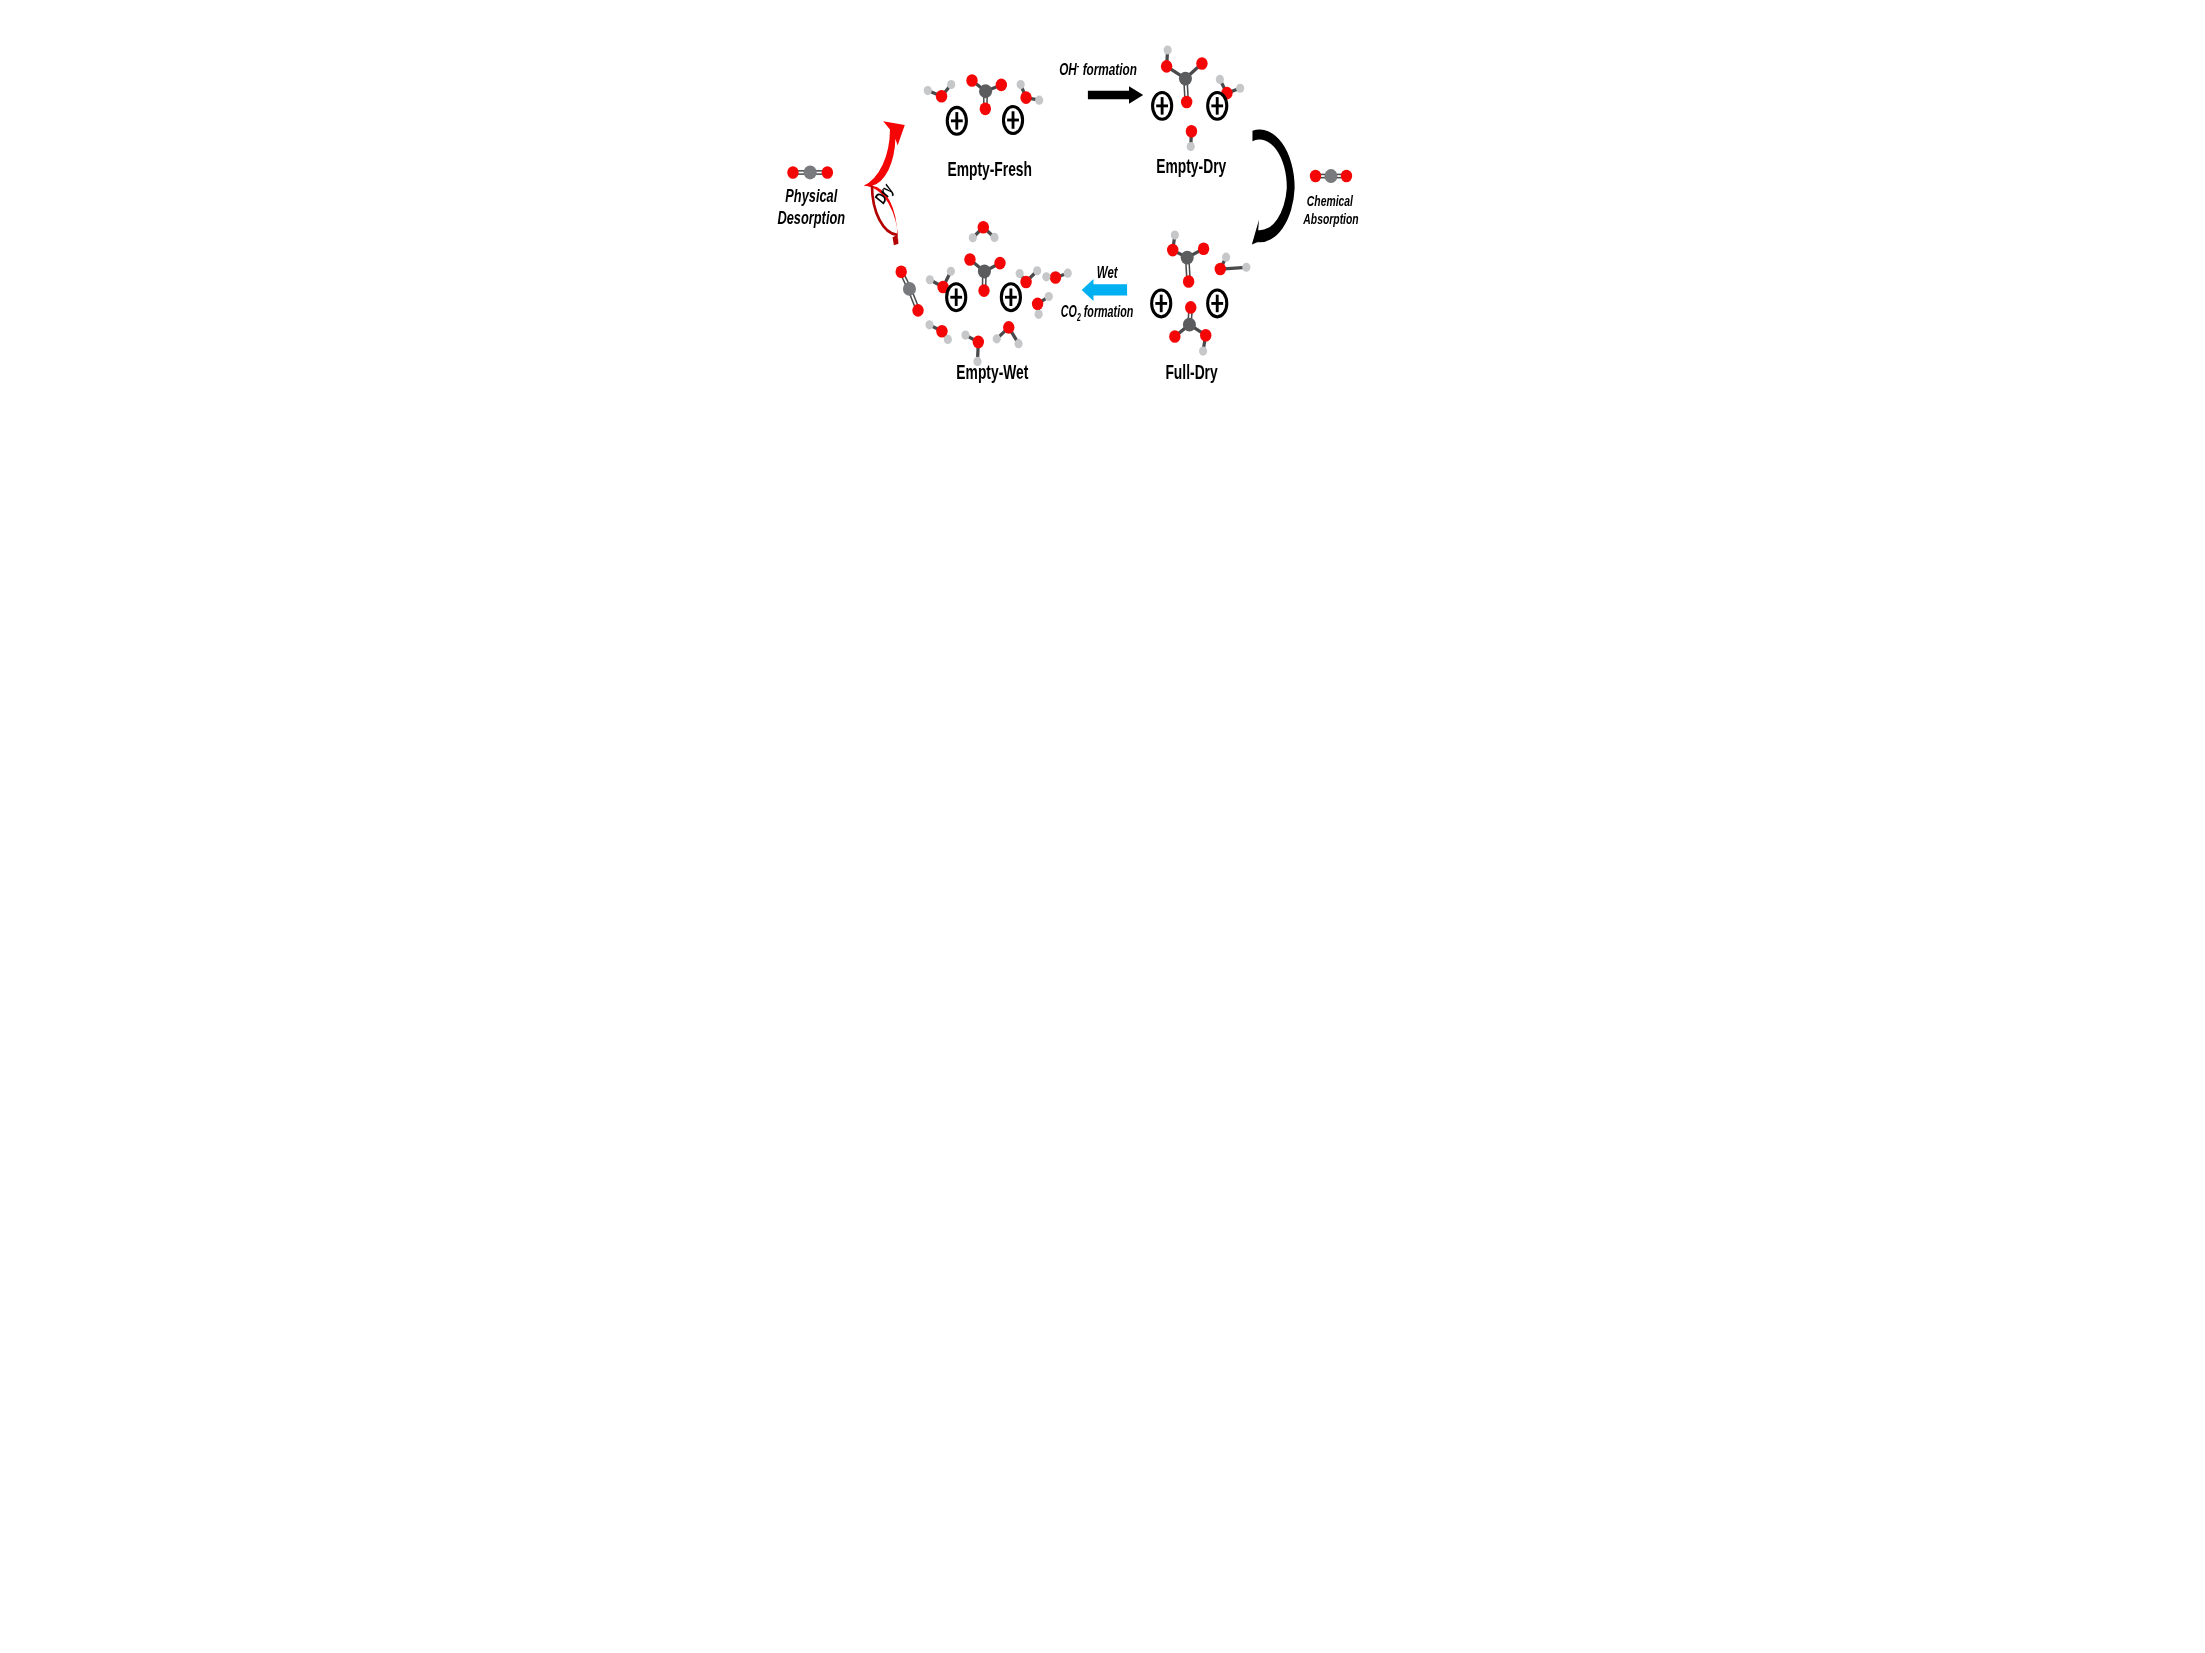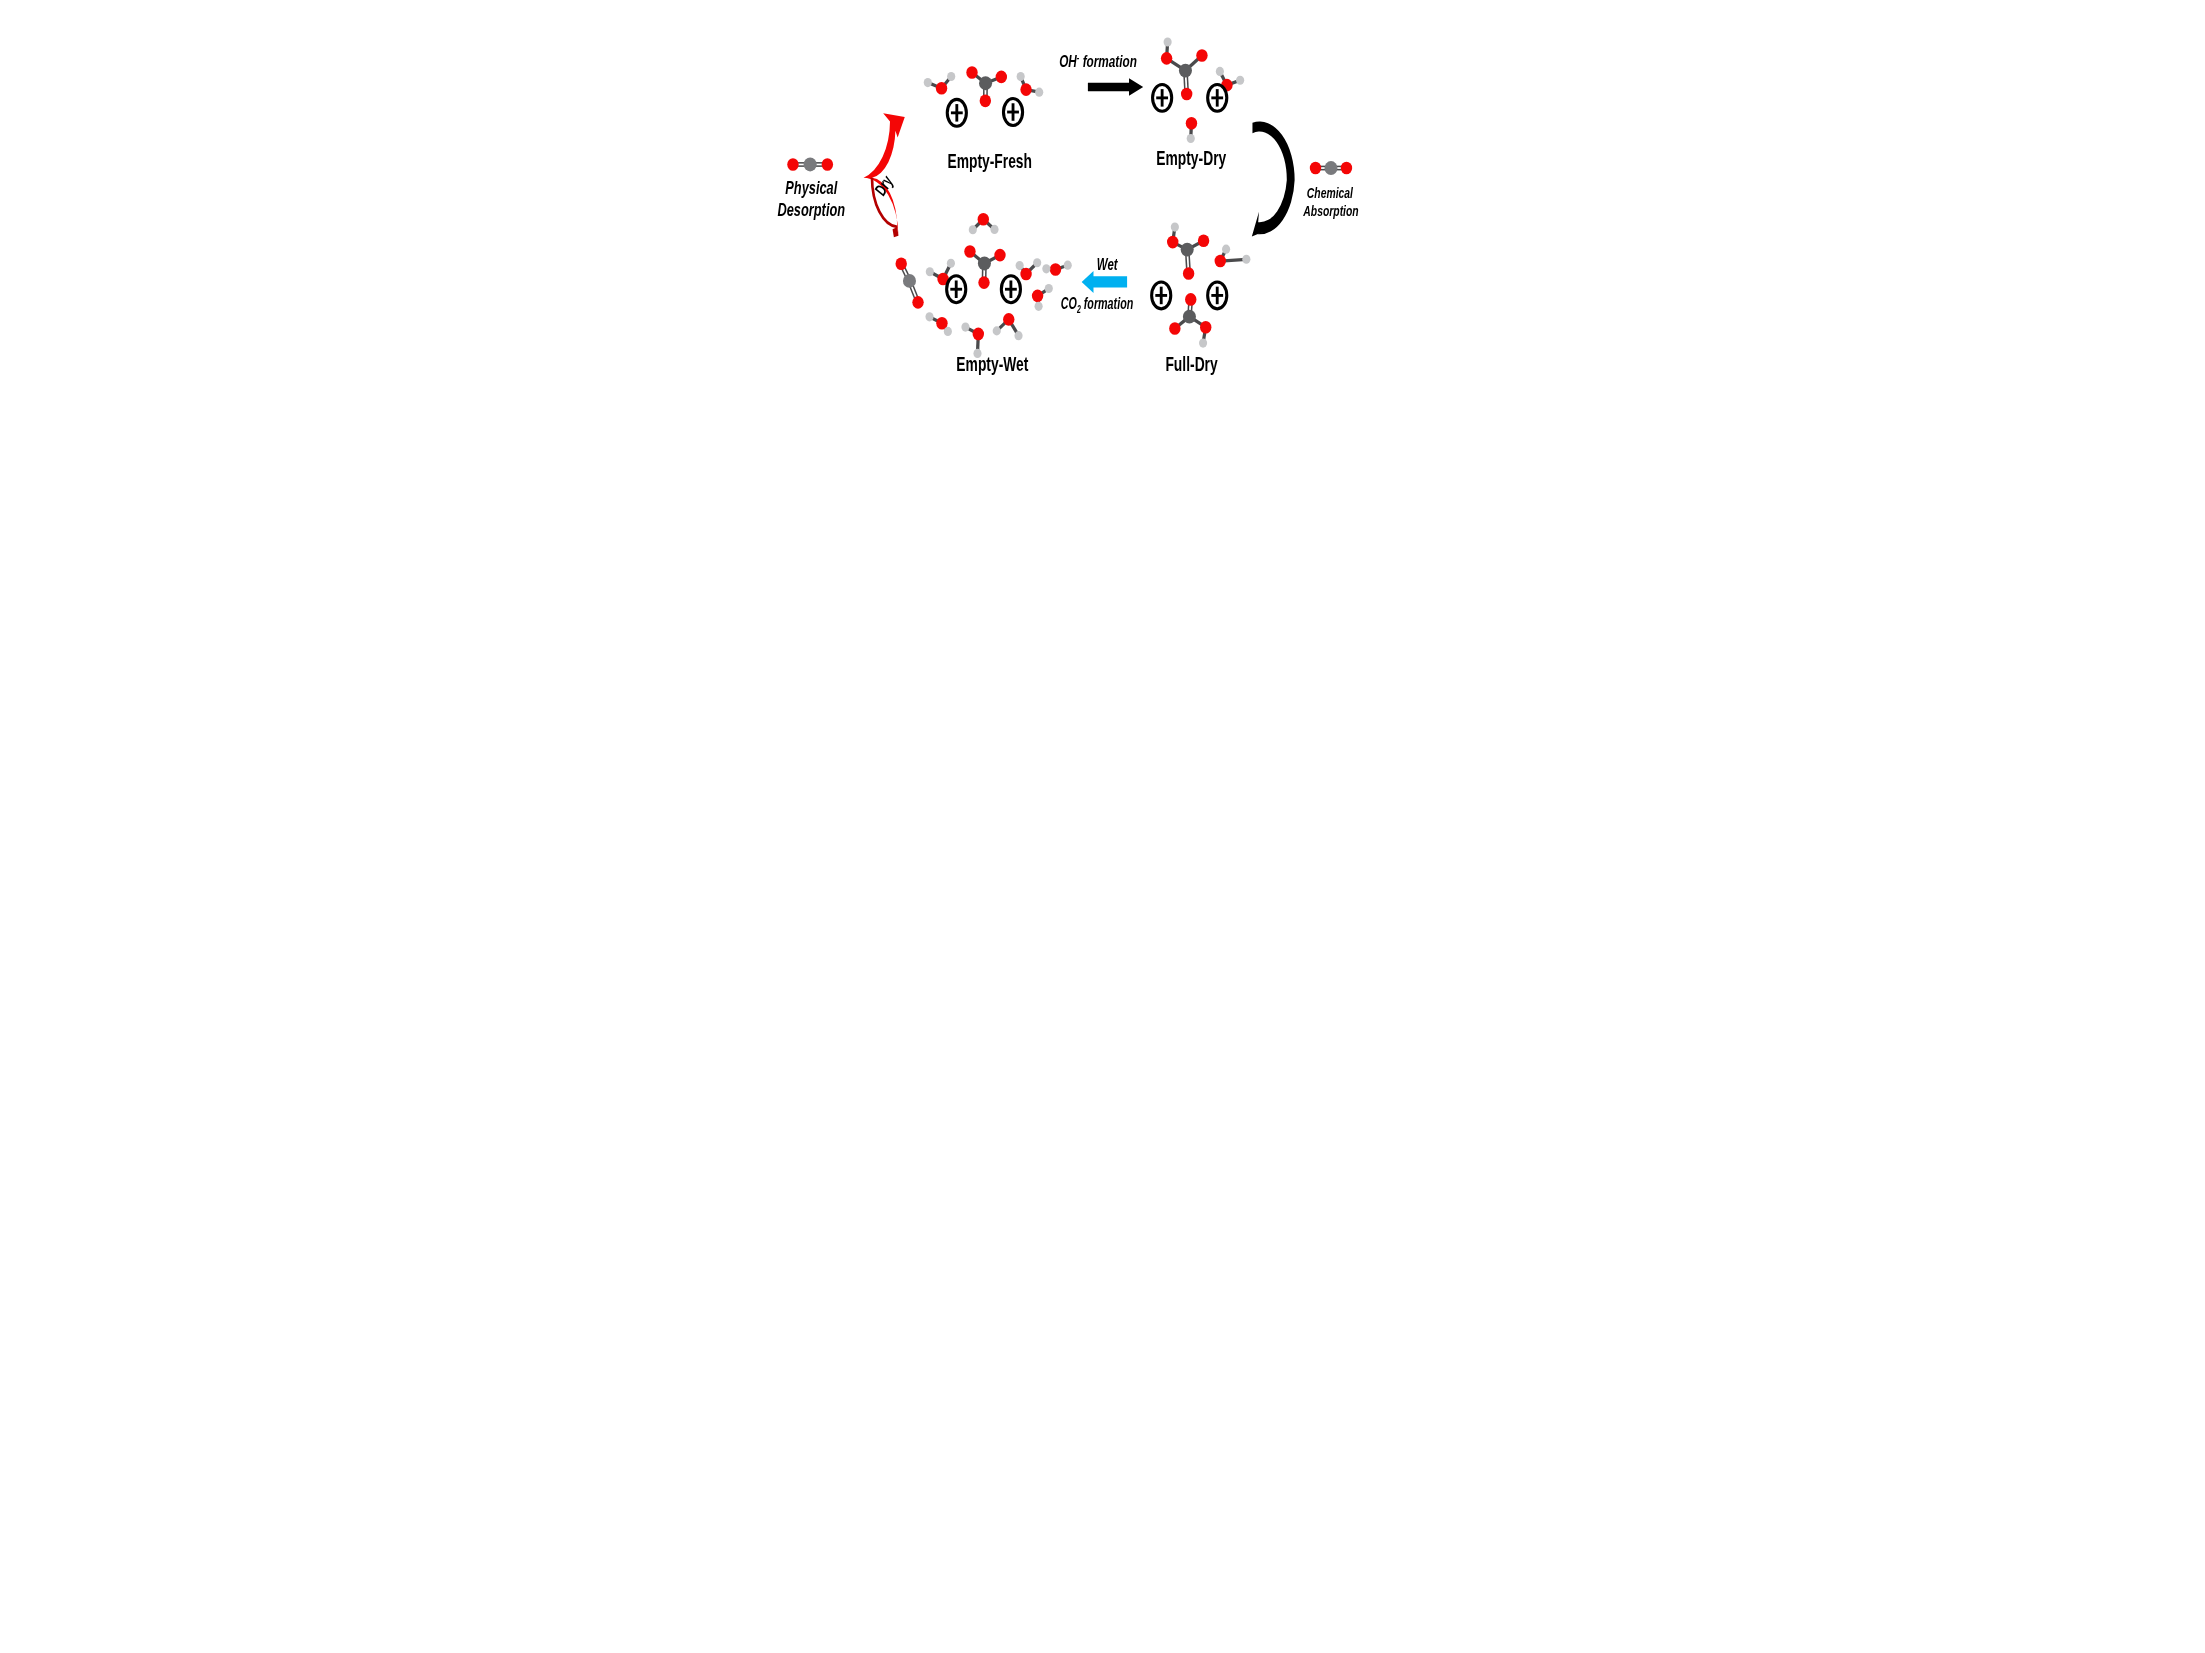--- a/index.html
+++ b/index.html
@@ -1,16 +1,16 @@
 <!DOCTYPE html>
 <html style="font-size:7px"><head>
 <meta charset="utf-8">
 <style>
   html,body{margin:0;padding:0;background:#ffffff;}
-  .figure-wrap{width:100%;max-width:679px;margin:0 auto;background:#ffffff;}
+  .figure-wrap{width:100%;max-width:679px;margin:8px auto;background:#ffffff;}
   svg{display:block;width:100%;height:auto;background:#ffffff;}
   text{fill:#000000;}
   .state-label{font-family:"Liberation Sans","DejaVu Sans",sans-serif;font-weight:700;}
   .trans-label{font-family:"Liberation Sans","DejaVu Sans",sans-serif;font-weight:700;font-style:italic;}
 </style>
 </head>
 <body>
 
 <div class="figure-wrap">
 <svg viewBox="0 0 6667 3750" xmlns="http://www.w3.org/2000/svg">

